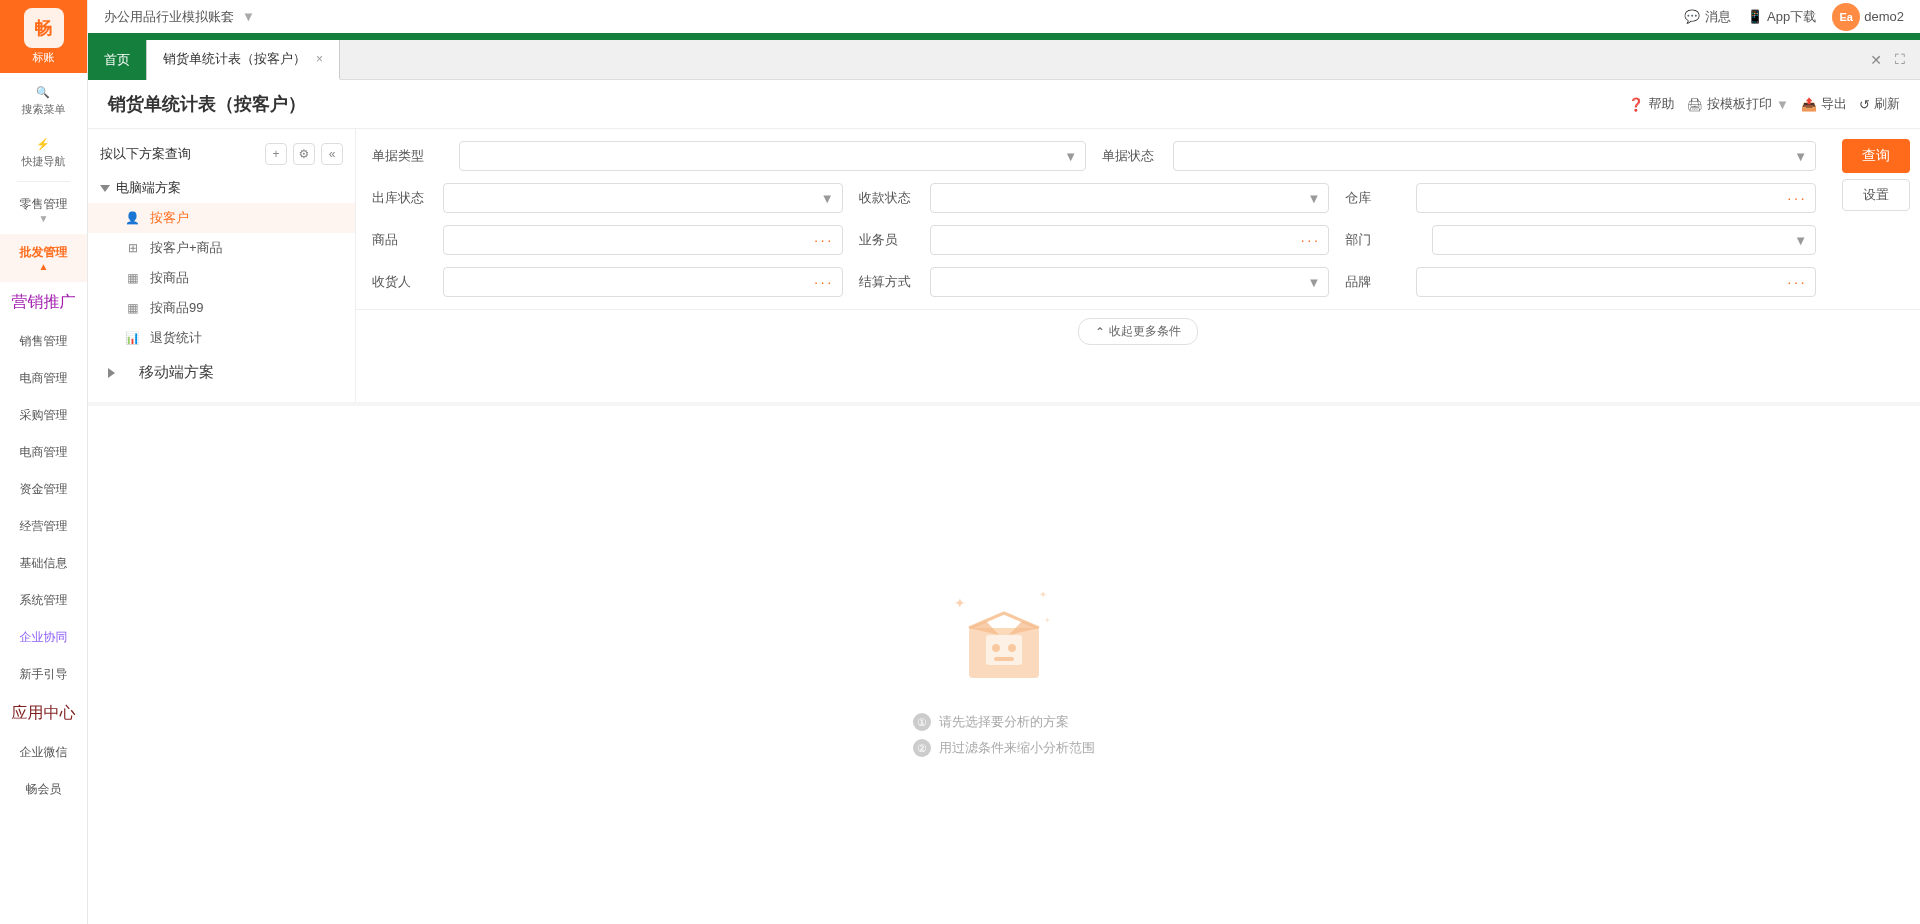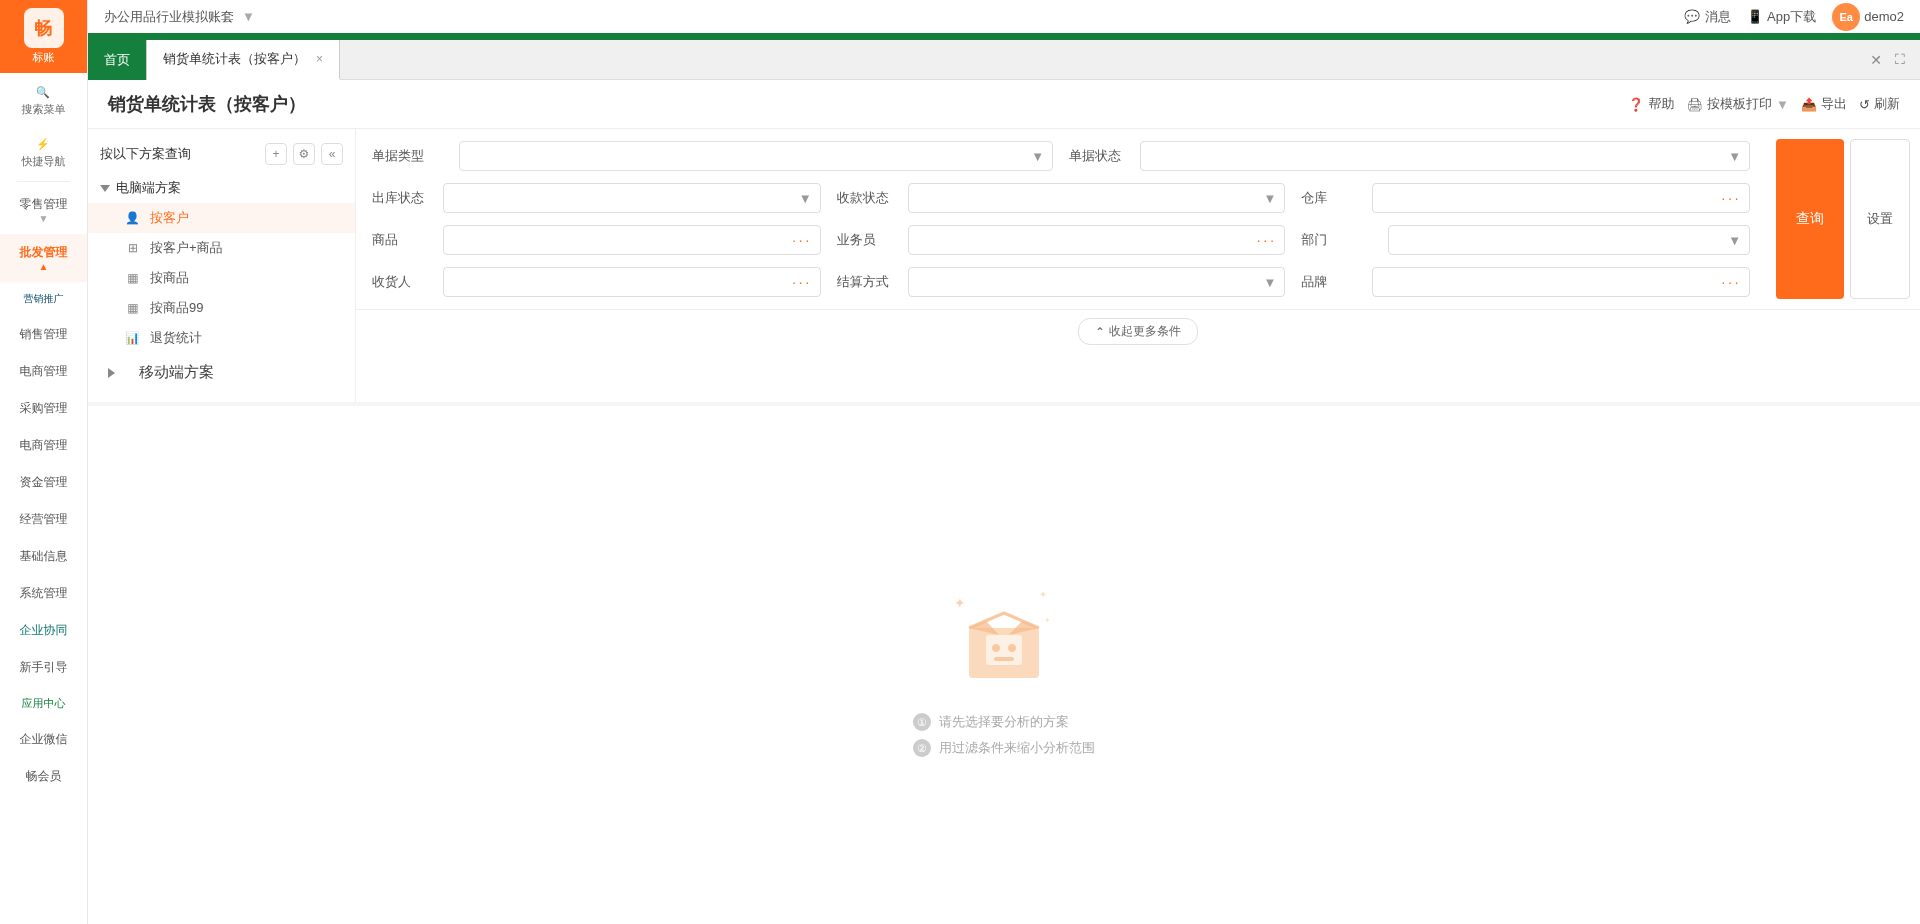--- a/index.html
+++ b/index.html
@@ -72,21 +72,21 @@
     .date-btn:last-child { border-radius: 0 4px 4px 0; }
     .date-btn.active { background: #ff6b1a; color: #fff; border-color: #ff6b1a; }
     .date-range-text { font-size: 12px; color: #aaa; margin-left: 8px; }
     .select-control { flex: 1; height: 30px; border: 1px solid #ddd; border-radius: 4px; padding: 0 8px; display: flex; align-items: center; justify-content: space-between; cursor: pointer; background: #fff; }
     .select-control span { font-size: 13px; color: #999; }
     .select-arrow { font-size: 11px; color: #aaa; }
     .dotted-control { flex: 1; height: 30px; border: 1px solid #ddd; border-radius: 4px; padding: 0 8px; display: flex; align-items: center; justify-content: flex-end; cursor: pointer; background: #fff; }
     .dotted-control .dots { color: #ff6b1a; font-size: 14px; letter-spacing: 2px; }
 
     
-    .action-buttons { display: flex; flex-direction: row; gap: 6px; padding: 10px 10px; flex-shrink: 0; }
+    .action-buttons { display: flex; flex-direction: column; gap: 6px; padding: 10px 10px; flex-shrink: 0; }
     .btn-query { background: #ff6b1a; color: #fff; border: none; border-radius: 4px; padding: 8px 20px; font-size: 14px; cursor: pointer; white-space: nowrap; }
     .btn-settings { background: #fff; color: #555; border: 1px solid #ddd; border-radius: 4px; padding: 6px 16px; font-size: 13px; cursor: pointer; white-space: nowrap; }
 
     
     .collapse-bar { background: #fff; padding: 8px; display: flex; align-items: center; justify-content: center; border-top: 1px solid #eee; flex-shrink: 0; }
     .collapse-btn { display: flex; align-items: center; gap: 4px; color: #666; font-size: 12px; cursor: pointer; padding: 4px 16px; border: 1px solid #e0e0e0; border-radius: 12px; background: #fff; }
 
     
     .empty-state { flex: 1; display: flex; flex-direction: column; align-items: center; justify-content: center; padding: 60px 0; background: #fff; margin-top: 4px; }
     .empty-icon { width: 120px; height: 120px; margin-bottom: 20px; }
@@ -122,21 +122,21 @@
 
   <div class="sidebar-item">
     <span style="font-size:12px;color:#555;">零售管理</span>
     <span class="arrow">▼</span>
   </div>
   <div class="sidebar-item" style="background:#fff5f0;">
     <span style="font-size:12px;color:#ff6b1a;font-weight:600;">批发管理</span>
     <span class="arrow" style="color:#ff6b1a;">▲</span>
   </div>
   <div class="sidebar-item">
-    <span style="font-size:10px;color:#0c4a6e;">营销推广</span>
+    <span style="font-size:16px;color:#a21caf;">营销推广</span>
   </div>
   <div class="sidebar-item">
     <span style="font-size:12px;color:#555;">销售管理</span>
   </div>
   <div class="sidebar-item">
     <span style="font-size:12px;color:#555;">电商管理</span>
   </div>
   <div class="sidebar-item">
     <span style="font-size:12px;color:#555;">采购管理</span>
   </div>
@@ -149,27 +149,27 @@
   <div class="sidebar-item">
     <span style="font-size:12px;color:#555;">经营管理</span>
   </div>
   <div class="sidebar-item">
     <span style="font-size:12px;color:#555;">基础信息</span>
   </div>
   <div class="sidebar-item">
     <span style="font-size:12px;color:#555;">系统管理</span>
   </div>
   <div class="sidebar-item">
-    <span style="font-size:12px;color:#0f766e;text-align:center;">企业协同</span>
+    <span style="font-size:12px;color:#8b5cf6;text-align:center;">企业协同</span>
   </div>
   <div class="sidebar-item">
     <span style="font-size:12px;color:#555;">新手引导</span>
   </div>
   <div class="sidebar-item">
-    <span style="font-size:11px;color:#15803d;">应用中心</span>
+    <span style="font-size:16px;color:#7f1d1d;">应用中心</span>
   </div>
   <div class="sidebar-item">
     <span style="font-size:12px;color:#555;">企业微信</span>
   </div>
   <div class="sidebar-item">
     <span style="font-size:12px;color:#555;">畅会员</span>
   </div>
 </div>
 
 <div class="main-wrapper">

